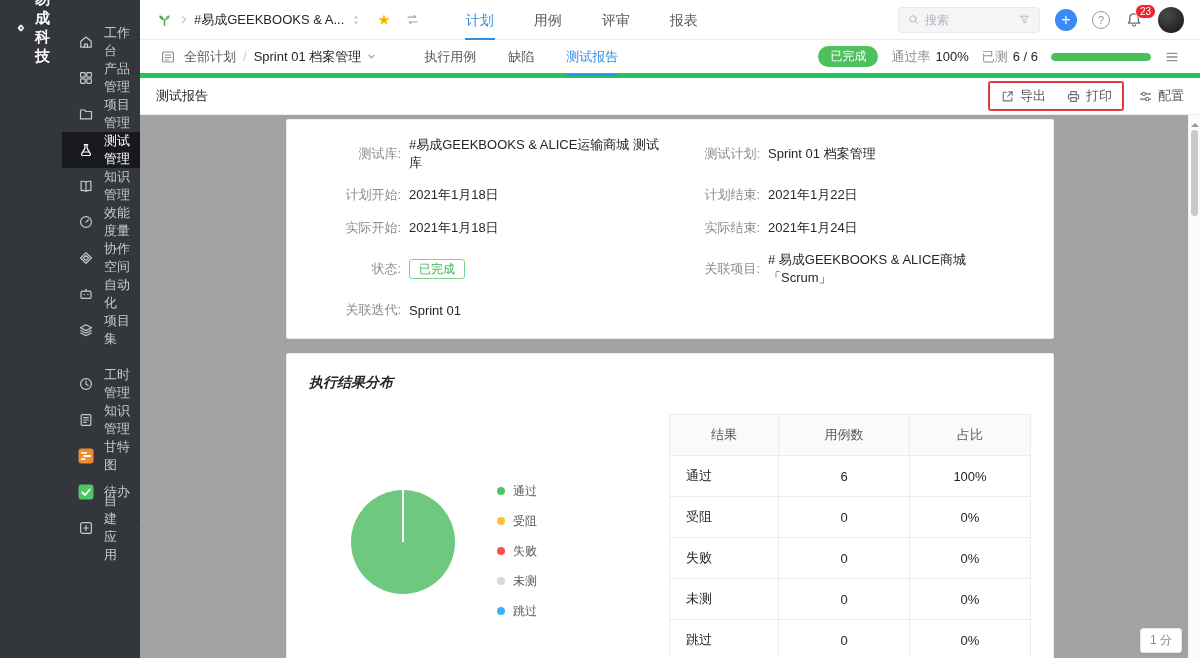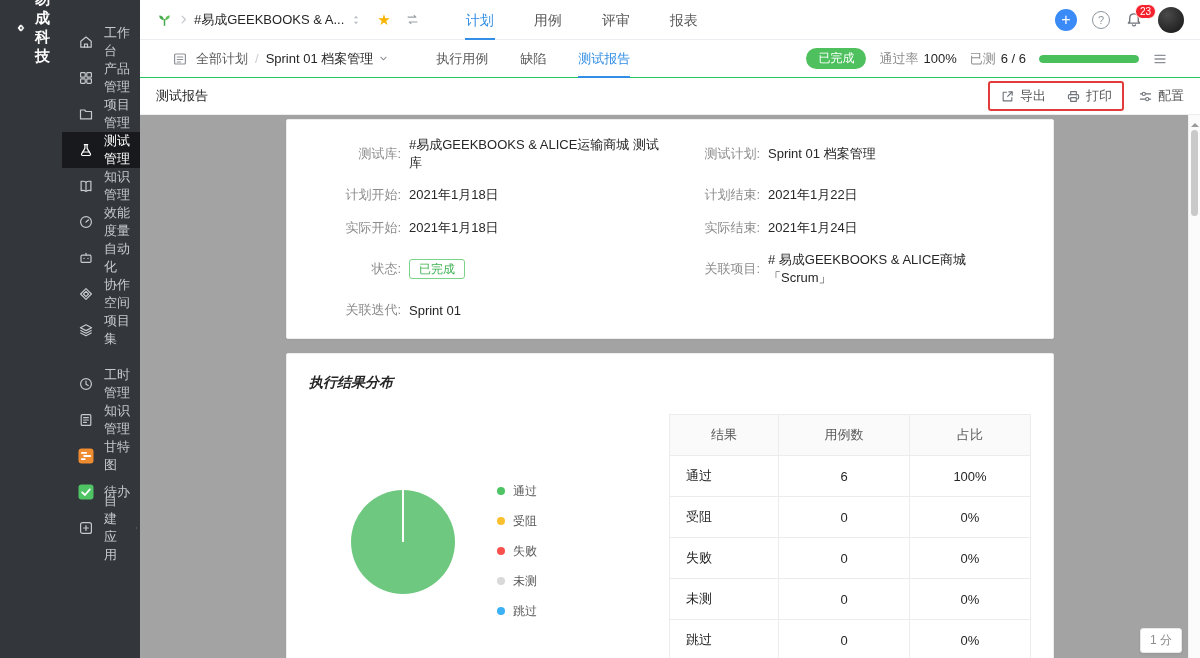--- a/index.html
+++ b/index.html
@@ -41,21 +41,21 @@
   .search svg { width:13px; height:13px; stroke:#b3b7bd; fill:none; stroke-width:1.2; stroke-linecap:round; flex-shrink:0; }
   .search input { flex:1; min-width:0; border:none; outline:none; background:transparent; font-size:12px; color:#595959; font-family:inherit; }
   .search input::placeholder { color:#b3b7bd; }
   .add-btn { width:22px; height:22px; border-radius:50%; background:#3a8bf7; color:#fff; font-size:16px; display:flex; align-items:center; justify-content:center; cursor:pointer; line-height:1; }
   .help { width:18px; height:18px; border-radius:50%; border:1.3px solid #8f959c; color:#8f959c; font-size:11px; display:flex; align-items:center; justify-content:center; cursor:pointer; }
   .bell-wrap { position:relative; cursor:pointer; }
   .bell-wrap svg { width:18px; height:18px; stroke:#6e737a; fill:none; stroke-width:1.2; stroke-linecap:round; stroke-linejoin:round; display:block; }
   .badge { position:absolute; top:-7px; left:10px; background:#f5222d; color:#fff; font-size:10px; line-height:13px; padding:0 4px; border-radius:8px; border:1px solid #fff; }
   .avatar { width:26px; height:26px; border-radius:50%; background:radial-gradient(circle at 35% 30%, #4a4a4a, #141414); cursor:pointer; }
 
-  .planbar { height:38px; background:#fff; border-bottom:1px solid #22c55e; display:flex; align-items:center; padding:0 32px; flex-shrink:0;justify-content:space-between; }
+  .planbar { height:38px; background:#fff; border-bottom:5px solid #22c55e; display:flex; align-items:center; padding:0 20px; flex-shrink:0;justify-content:space-between; }
   .planbar .board { width:16px; height:16px; stroke:#8c9097; fill:none; stroke-width:1.2; stroke-linecap:round; margin-right:8px; cursor:pointer; }
   .all-plans { color:#595959; cursor:pointer; }
   .slash { color:#c9ccd1; margin:0 7px; }
   .plan-name { color:#262626; cursor:pointer; }
   .caret { width:13px; height:13px; stroke:#8c9097; fill:none; stroke-width:1.3; stroke-linecap:round; stroke-linejoin:round; margin-left:4px; cursor:pointer; }
   .plan-tabs { display:flex; margin-left:30px; }
   .plan-tab { margin:0 16px; height:38px; line-height:38px; font-size:13px; color:#595959; cursor:pointer; position:relative; }
   .plan-tab.active { color:#338fe5; }
   .plan-tab.active::after { content:''; position:absolute; left:0; right:0; bottom:0; height:2px; background:#338fe5; }
   .plan-right { margin-left:auto; display:flex; align-items:center; gap:13px; }
@@ -162,33 +162,33 @@
       </div>
       <div class="menu-item">
         <svg class="ic" viewBox="0 0 16 16">
             <circle cx="8" cy="8" r="5.4"></circle>
             <path d="M8 8l2.6-2.2"></path>
           </svg>
         <span>效能度量</span>
       </div>
       <div class="menu-item">
         <svg class="ic" viewBox="0 0 16 16">
+            <path d="M8 2.6 13.4 8 8 13.4 2.6 8z"></path>
+            <path d="M8 5.4 10.6 8 8 10.6 5.4 8z"></path>
+          </svg>
+        <span>协作空间</span>
+      </div>
+      <div class="menu-item">
+        <svg class="ic" viewBox="0 0 16 16">
             <rect x="3" y="5.2" width="10" height="7.2" rx="1.2"></rect>
             <path d="M8 5V3.4"></path>
             <circle cx="6" cy="8.4" r=".7" fill="currentColor" stroke="none"></circle>
             <circle cx="10" cy="8.4" r=".7" fill="currentColor" stroke="none"></circle>
           </svg>
         <span>自动化</span>
-      </div>
-      <div class="menu-item">
-        <svg class="ic" viewBox="0 0 16 16">
-            <path d="M8 2.6 13.4 8 8 13.4 2.6 8z"></path>
-            <path d="M8 5.4 10.6 8 8 10.6 5.4 8z"></path>
-          </svg>
-        <span>协作空间</span>
       </div>
       <div class="menu-item">
         <svg class="ic" viewBox="0 0 16 16">
             <path d="M8 2.8 13.6 5.7 8 8.6 2.4 5.7z"></path>
             <path d="M2.8 8.5 8 11.2l5.2-2.7"></path>
             <path d="M2.8 11 8 13.7 13.2 11"></path>
           </svg>
         <span>项目集</span>
       </div>
       <div class="menu-item gap">
@@ -263,20 +263,30 @@
       <svg class="swap" viewBox="0 0 16 16">
           <path d="M3.2 5.4h8.4l-1.9-1.9M12.8 10.6H4.4l1.9 1.9"></path>
         </svg>
       <nav class="top-tabs">
         <span class="top-tab active">计划</span>
         <span class="top-tab">用例</span>
         <span class="top-tab">评审</span>
         <span class="top-tab">报表</span>
       </nav>
       <div class="top-right">
+        <div class="search">
+          <svg viewBox="0 0 16 16">
+              <circle cx="7.2" cy="7.2" r="3.8"></circle>
+              <path d="M10 10l3 3"></path>
+            </svg>
+          <input placeholder="搜索" style="">
+          <svg viewBox="0 0 16 16">
+              <path d="M3.4 4h9.2L9 8.4v4L7 11.2V8.4z"></path>
+            </svg>
+        </div>
         <div class="add-btn">+</div>
         <div class="help">?</div>
         <div class="bell-wrap">
           <svg viewBox="0 0 16 16">
               <path d="M8 2.6c-2.3 0-3.8 1.6-3.8 3.9v2.6L3 10.8h10l-1.2-1.7V6.5c0-2.3-1.5-3.9-3.8-3.9z"></path>
               <path d="M6.7 12.4a1.4 1.4 0 0 0 2.6 0"></path>
             </svg>
           <span class="badge">23</span>
         </div>
         <div class="avatar"></div>

